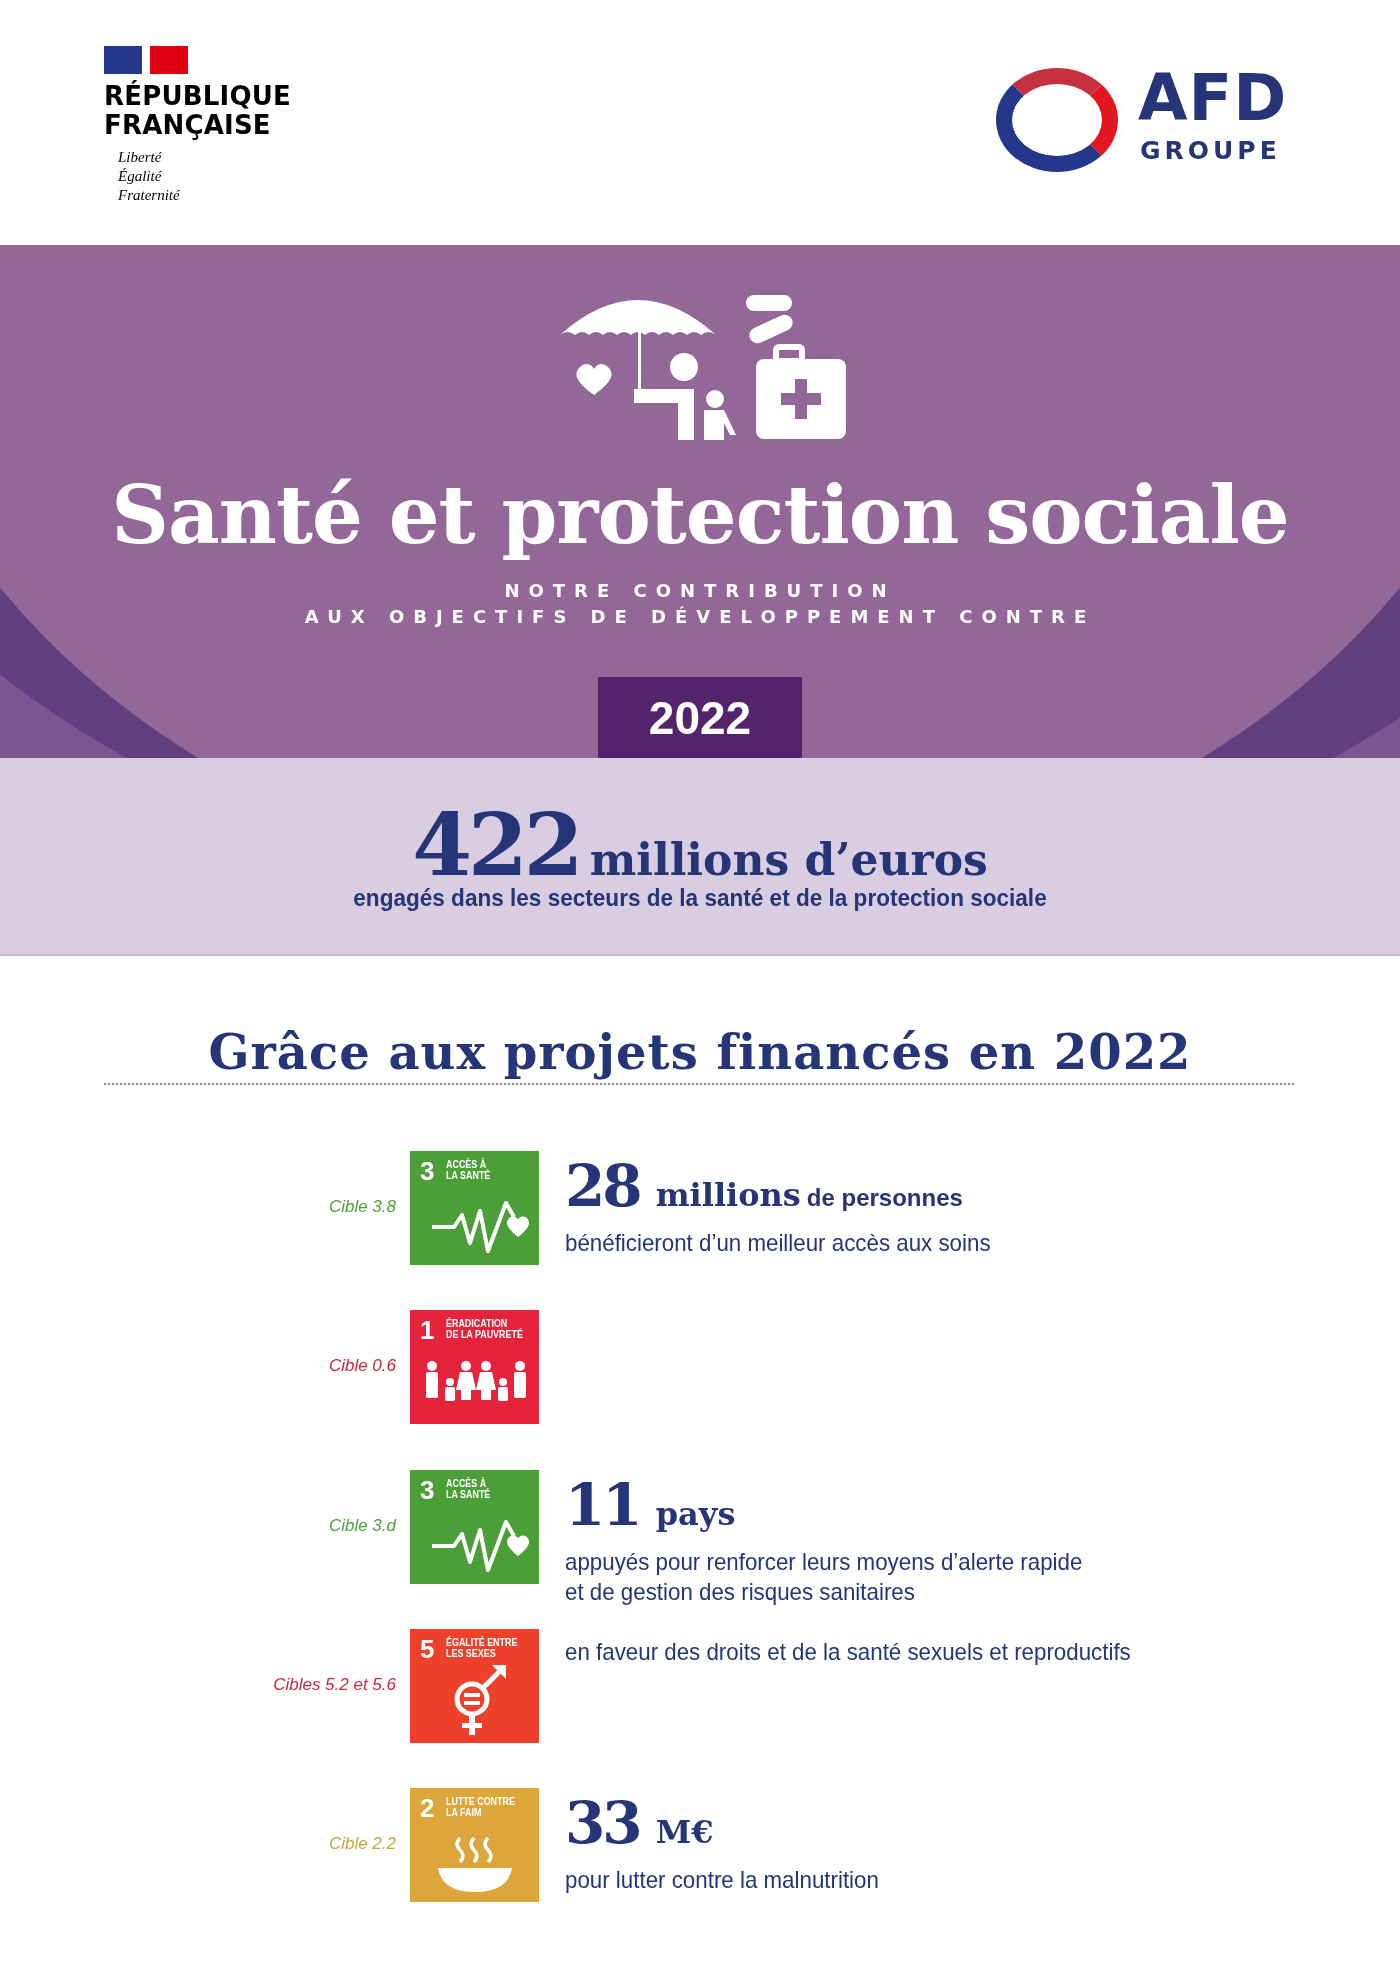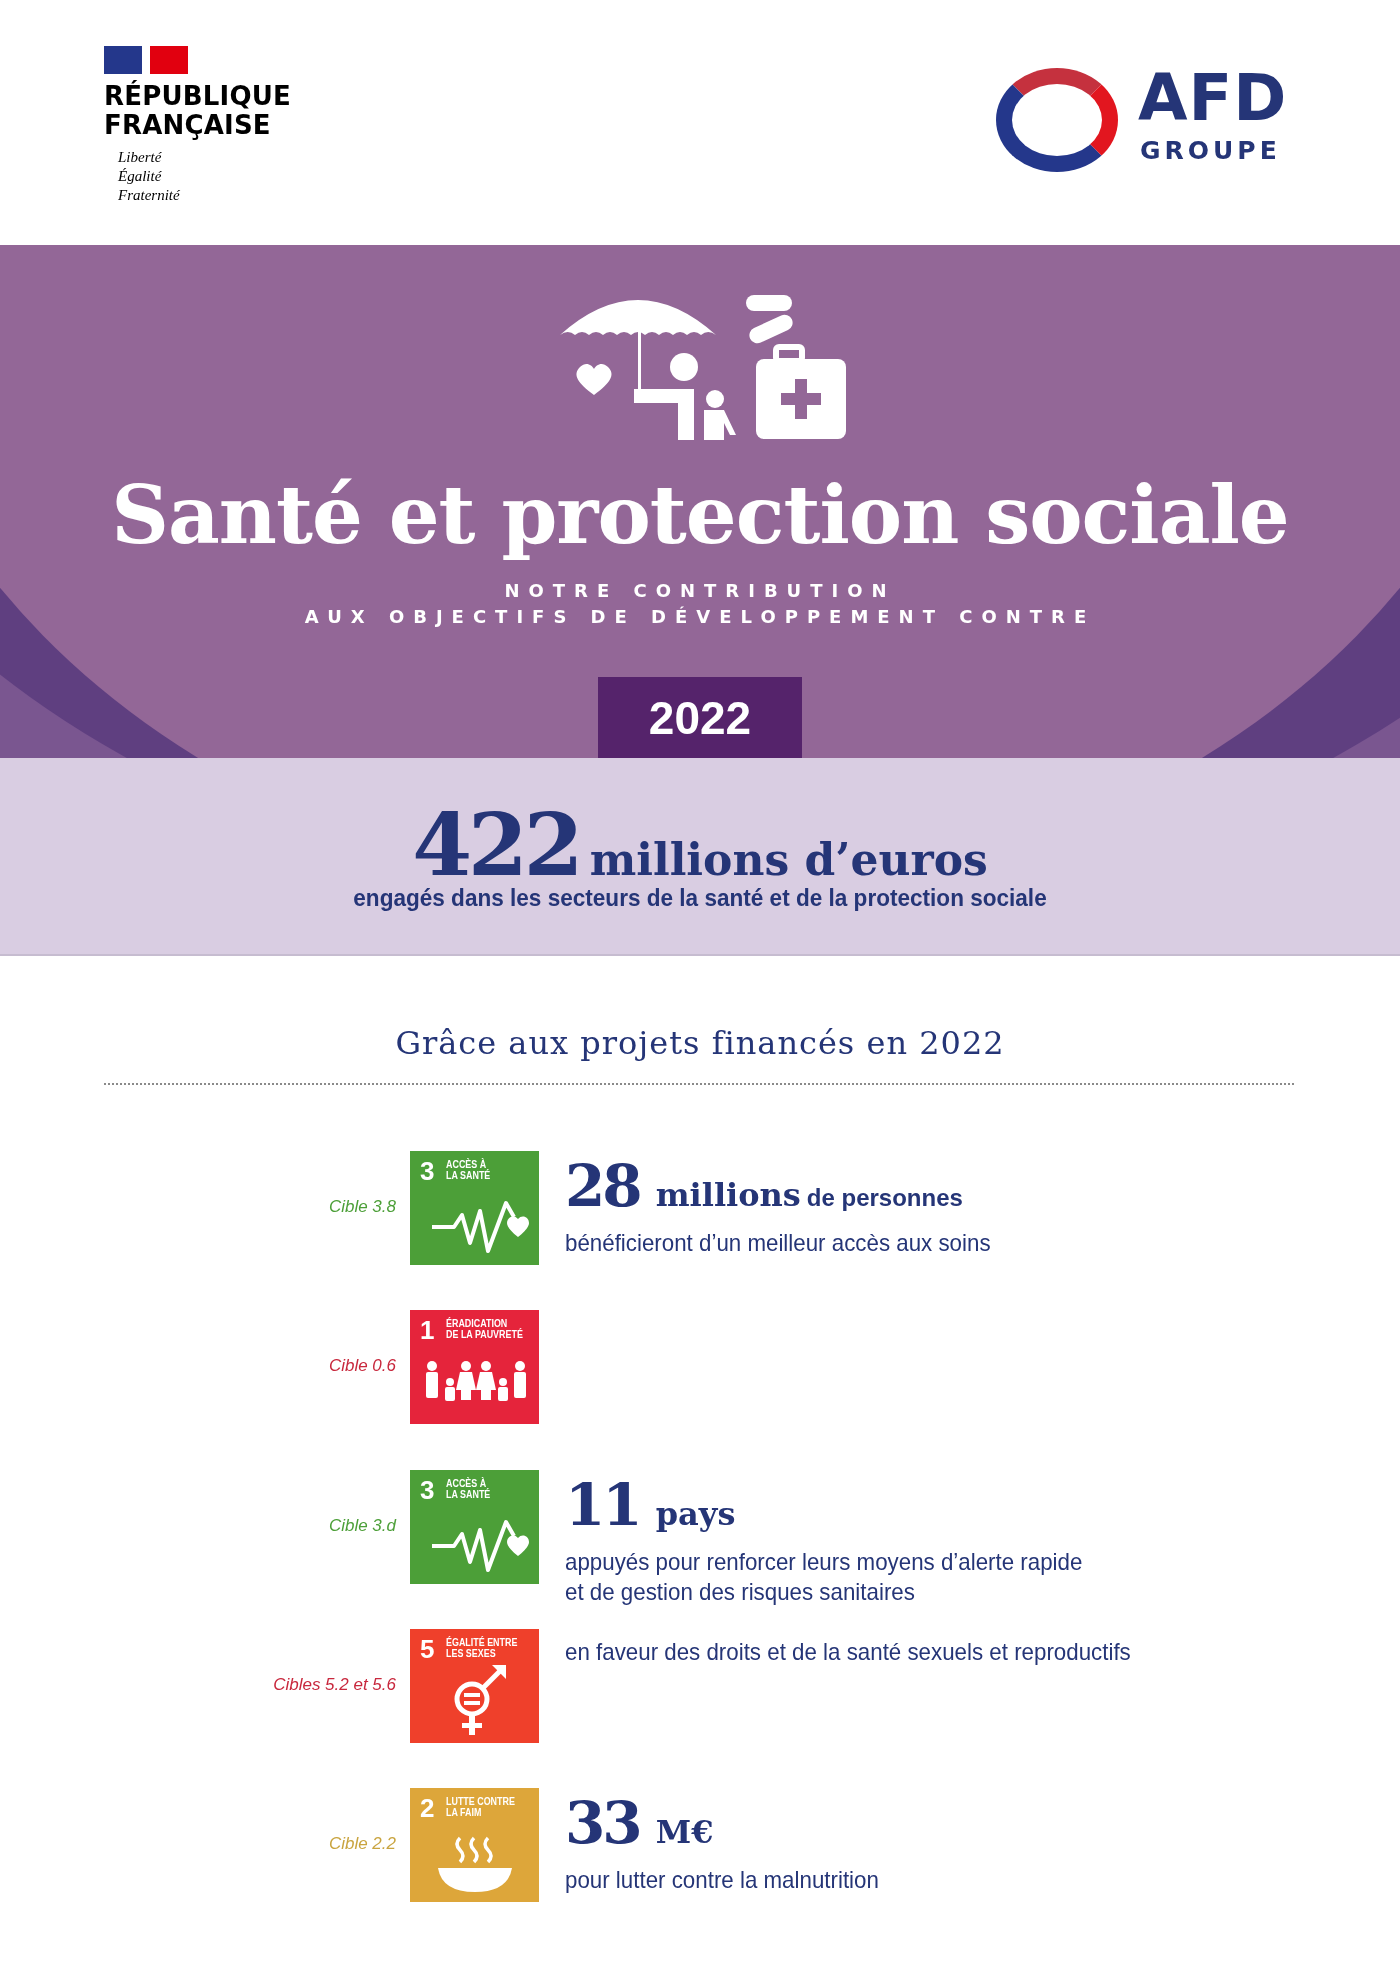--- a/index.html
+++ b/index.html
@@ -32,21 +32,21 @@
   .year-box span { font-family: "Liberation Sans", sans-serif; font-weight: bold; font-size: 46px; color: #ffffff; }
 
   
   .summary { position: absolute; left: 0; top: 758px; width: 1400px; height: 198px; background: #d9cde2; border-bottom: 2px solid #c6bcd0; }
   .sum-line1 { position: absolute; left: 0; top: 36px; width: 1400px; text-align: center; color: #253577; }
   .sum-big { font-family: "DejaVu Serif", serif; font-weight: bold; font-size: 86px; letter-spacing: -4px; vertical-align: baseline; }
   .sum-unit { font-family: "DejaVu Serif", serif; font-weight: bold; font-size: 44px; margin-left: 10px; vertical-align: baseline; }
   .sum-line2 { position: absolute; left: 0; top: 126px; width: 1400px; text-align: center; font-family: "Liberation Sans", sans-serif; font-weight: bold; font-size: 24px; color: #253577; transform: scaleX(0.94); }
 
   
-  .section-title { position: absolute; left: 0; top: 1024px; width: 1400px; text-align: center; font-family: "DejaVu Serif", serif; font-weight: normal; font-size: 32px; color: #253577; letter-spacing: 1px; }
+  .section-title { position: absolute; left: 0; top: 1024px; width: 1400px; text-align: center; font-family: "DejaVu Serif", serif; font-weight: bold; font-size: 48px; color: #253577; letter-spacing: 1px; }
   .dotted { position: absolute; left: 104px; top: 1083px; width: 1190px; border-top: 2px dotted #8a8a8a; }
 
   
   .row { position: absolute; left: 0; width: 1400px; height: 130px; }
   .target { position: absolute; right: 1004px; top: 46px; font-family: "Liberation Sans", sans-serif; font-style: italic; font-size: 17px; white-space: nowrap; }
   .sdg { position: absolute; left: 410px; top: 0; width: 129px; height: 114px; color: #fff; }
   .sdg-num { position: absolute; left: 10px; top: 6px; font-family: "Liberation Sans", sans-serif; font-weight: bold; font-size: 26px; line-height: 28px; }
   .sdg-label { position: absolute; left: 36px; top: 8px; font-family: "Liberation Sans", sans-serif; font-weight: bold; font-size: 10.5px; line-height: 11px; transform: scaleX(0.85); transform-origin: left; white-space: nowrap; }
   .sdg svg { position: absolute; left: 0; top: 0; }
   .stat { position: absolute; left: 565px; top: 8px; color: #253577; }

